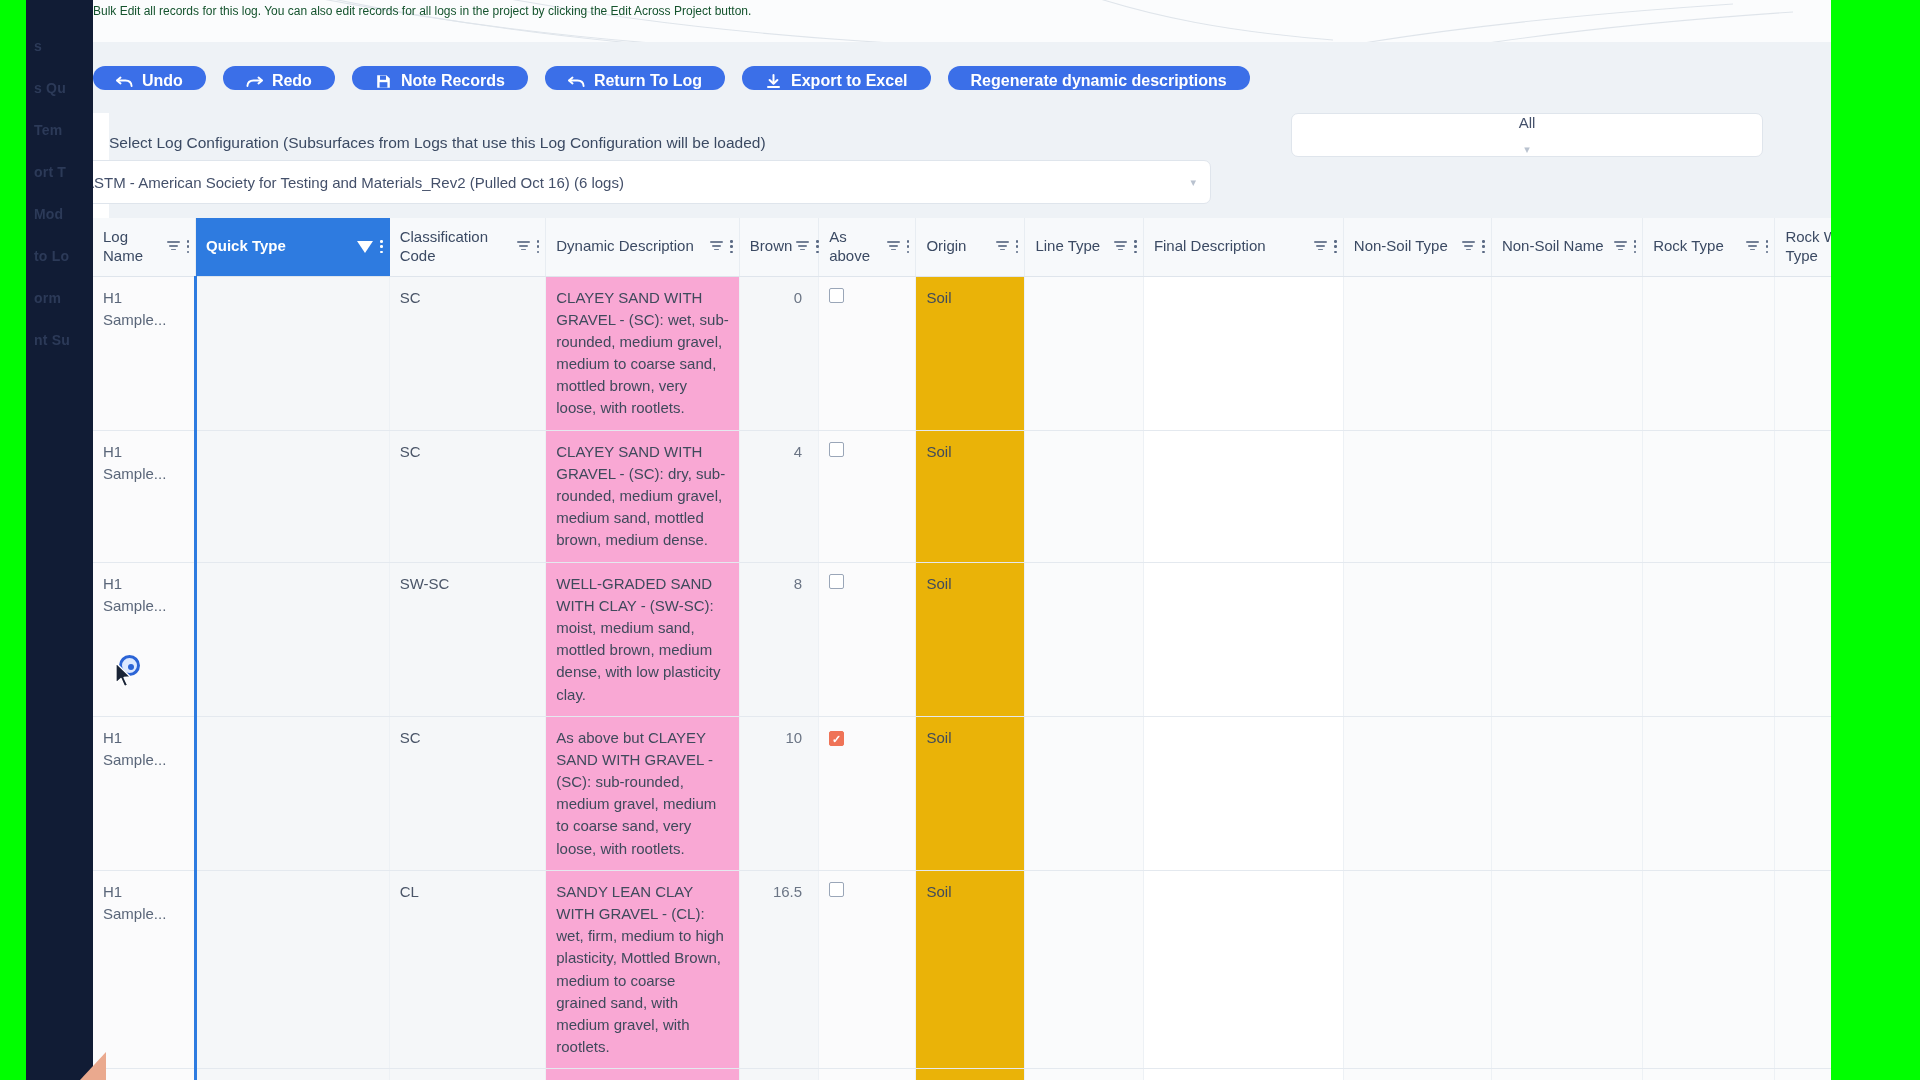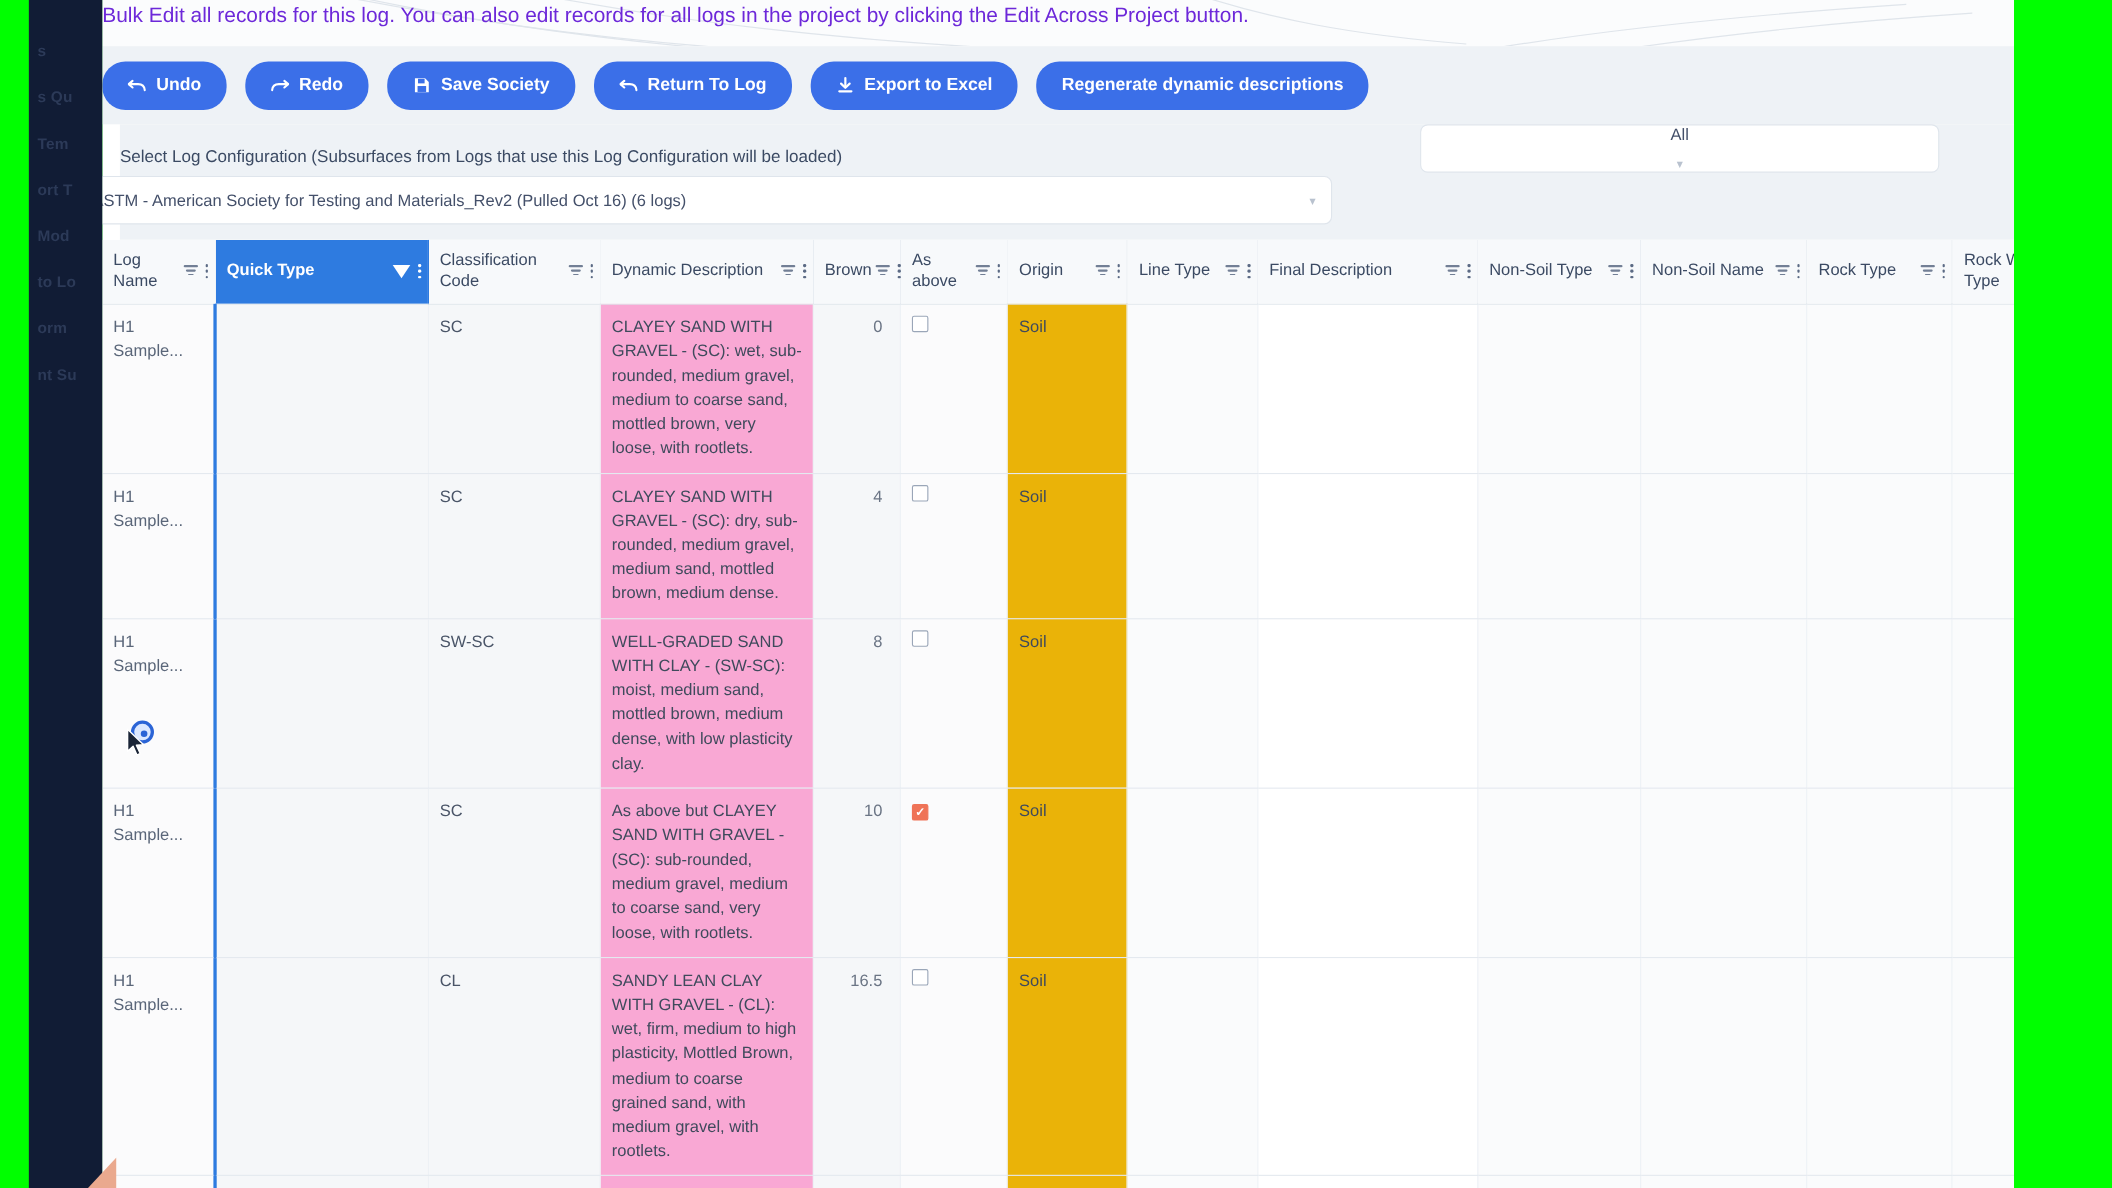--- a/index.html
+++ b/index.html
@@ -35,33 +35,33 @@
   
   .top-banner {
     position:absolute; left:0; top:0; width:1738px; height:42px;
     background:#fbfcfd; overflow:hidden;
   }
   .top-banner .swoosh {
     position:absolute; inset:0; opacity:.55;
   }
   .banner-text {
     position:absolute; left:0; top:4px;
-    font-size:19px; color:#6d28d9; white-space:nowrap;
+    font-size:12px; color:#14532d; white-space:nowrap;
   }
 
   
   .toolbar {
     position:absolute; left:0; top:42px; width:1738px; height:71px;
     background:#eef2f6;
     display:flex; align-items:center; gap:17px;
     padding-left:0px;
   }
   .btn {
-    display:inline-flex; align-items:center; gap:9px;
-    height:44px; padding:0 23px;
+    display:inline-flex; align-items:flex-end; gap:9px;
+    height:24px; padding:0 23px;
     border:none; border-radius:21px;
     background:#3b6fe8; color:#fff;
     font-size:16px; font-weight:700;
     font-family:"Liberation Sans", sans-serif;
     cursor:pointer; white-space:nowrap;
   }
   .btn .bicon { display:inline-flex; width:17px; height:17px; align-items:center; justify-content:center; }
   .btn svg { display:block; }
 
   
@@ -220,21 +220,21 @@
       </button>
 
       <button class="btn">
         <span class="bicon">
           <svg width="15" height="15" viewBox="0 0 15 15">
               <path d="M1.2 1.2 H10.4 L13.8 4.6 V13.8 H1.2 Z" fill="#fff"></path>
               <rect x="4" y="1.6" width="6" height="4.2" fill="#3b6fe8"></rect>
               <rect x="3.6" y="8.2" width="7.8" height="5.4" fill="#3b6fe8"></rect>
             </svg>
         </span>
-        <span>Save Society</span>
+        <span>Note Records</span>
       </button>
 
       <button class="btn">
         <span class="bicon">
           <svg width="17" height="13" viewBox="0 0 17 13">
               <path d="M4.5 2.5 L1 5.5 L4.5 8.5" fill="none" stroke="#fff" stroke-width="1.9" stroke-linecap="round" stroke-linejoin="round"></path>
               <path d="M1.4 5.5 H9.5 C13 5.5 15.3 7.6 15.6 11" fill="none" stroke="#fff" stroke-width="1.9" stroke-linecap="round"></path>
             </svg>
         </span>
         <span>Return To Log</span>

